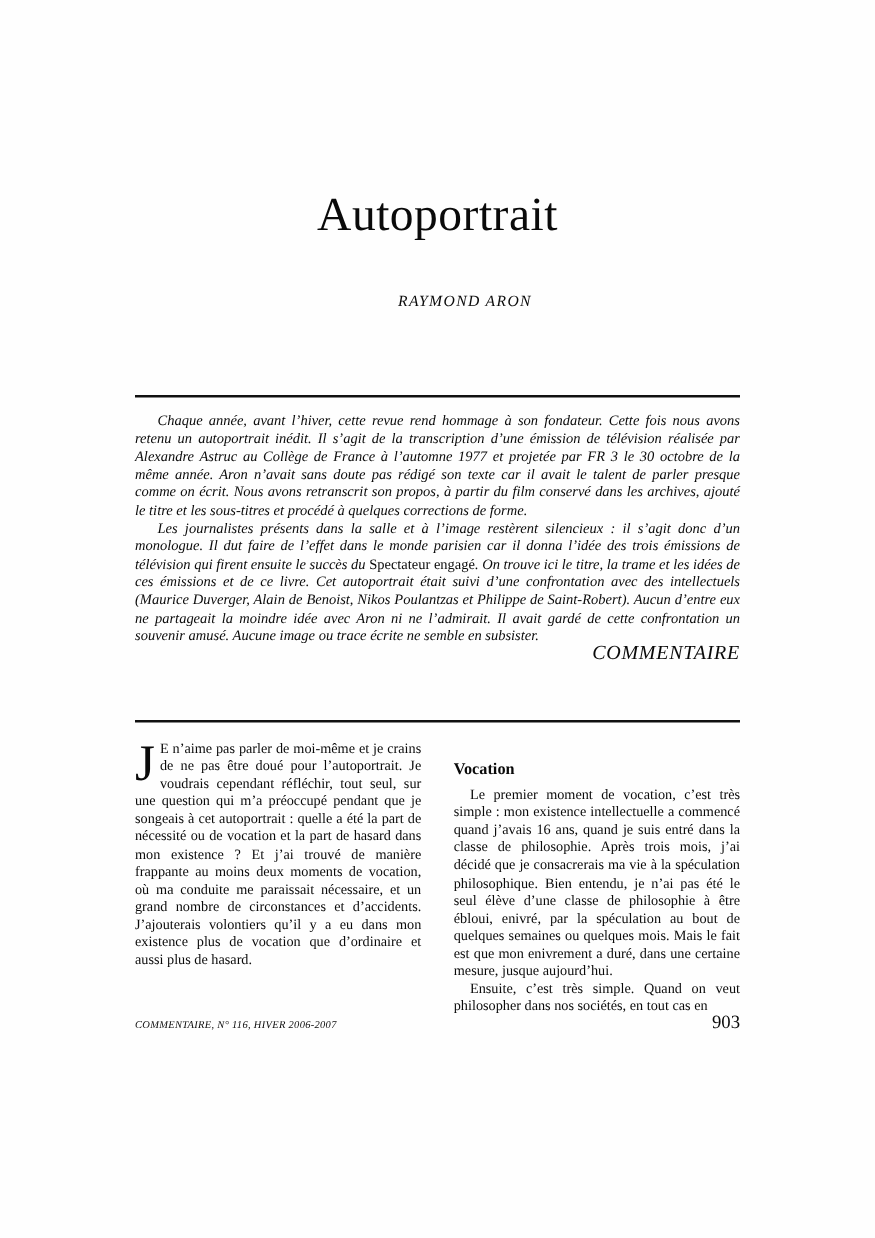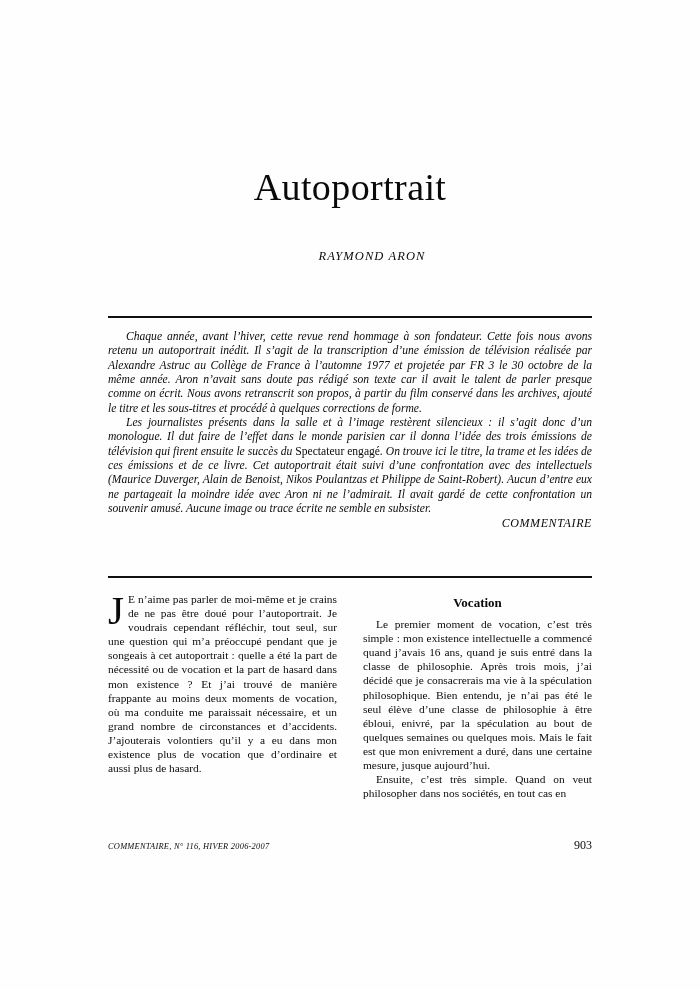--- a/index.html
+++ b/index.html
@@ -30,21 +30,21 @@
     top: 152px;
     width: 700px;
     text-align: center;
   }
   .article-title {
     font-family: "Liberation Serif", "DejaVu Serif", serif;
     font-size: 38px;
     font-weight: 400;
     letter-spacing: 0.4px;
     line-height: 1.1;
-    margin: 15px;
+    margin: 0;
   }
   .article-author {
     margin-top: 40px;
     font-size: 12.5px;
     font-style: italic;
     font-weight: 400;
     letter-spacing: 1.1px;
     font-family: "Liberation Serif", "DejaVu Serif", serif;
     padding-left: 44px;
   }
@@ -76,21 +76,21 @@
     margin: 0;
     text-indent: 18px;
   }
   .abstract .roman {
     font-style: normal;
   }
   .abstract-signature {
     margin-top: 2px;
     text-align: right;
     font-style: italic;
-    font-size: 12px;
+    font-size: 16px;
     letter-spacing: 0.6px;
     text-indent: 0;
   }
 
   
   .body-columns {
     position: absolute;
     left: 108px;
     top: 592px;
     width: 484px;
@@ -122,46 +122,45 @@
     padding: 1px 4px 0 0;
     margin-top: 1px;
     font-weight: 400;
   }
   .smallcaps {
     font-variant: small-caps;
     font-size: 11.4px;
   }
 
   .section-heading {
-    margin: 4px 0 7px 0;
+    margin: 16px 0 7px 0;
     font-size: 13px;
     font-weight: bold;
     font-family: "Liberation Serif", "DejaVu Serif", serif;
     text-indent: 0;
-    text-align: center;
+    text-align: left;
   }
 
   
   .footer {
     position: absolute;
     left: 108px;
     top: 810px;
     width: 484px;
     display: flex;
     justify-content: space-between;
     align-items: baseline;
     font-size: 8.4px;
     font-style: italic;
     letter-spacing: 0.25px;
   }
   .folio {
     font-style: normal;
-    font-size: 12px;
+    font-size: 15px;
     letter-spacing: 0;
-    margin-top: 28px;
   }
 </style>
 </head>
 <body>
 
 <div class="page">
 
   <div class="title-block">
     <h1 class="article-title">Autoportrait</h1>
     <div class="article-author">RAYMOND ARON</div>

